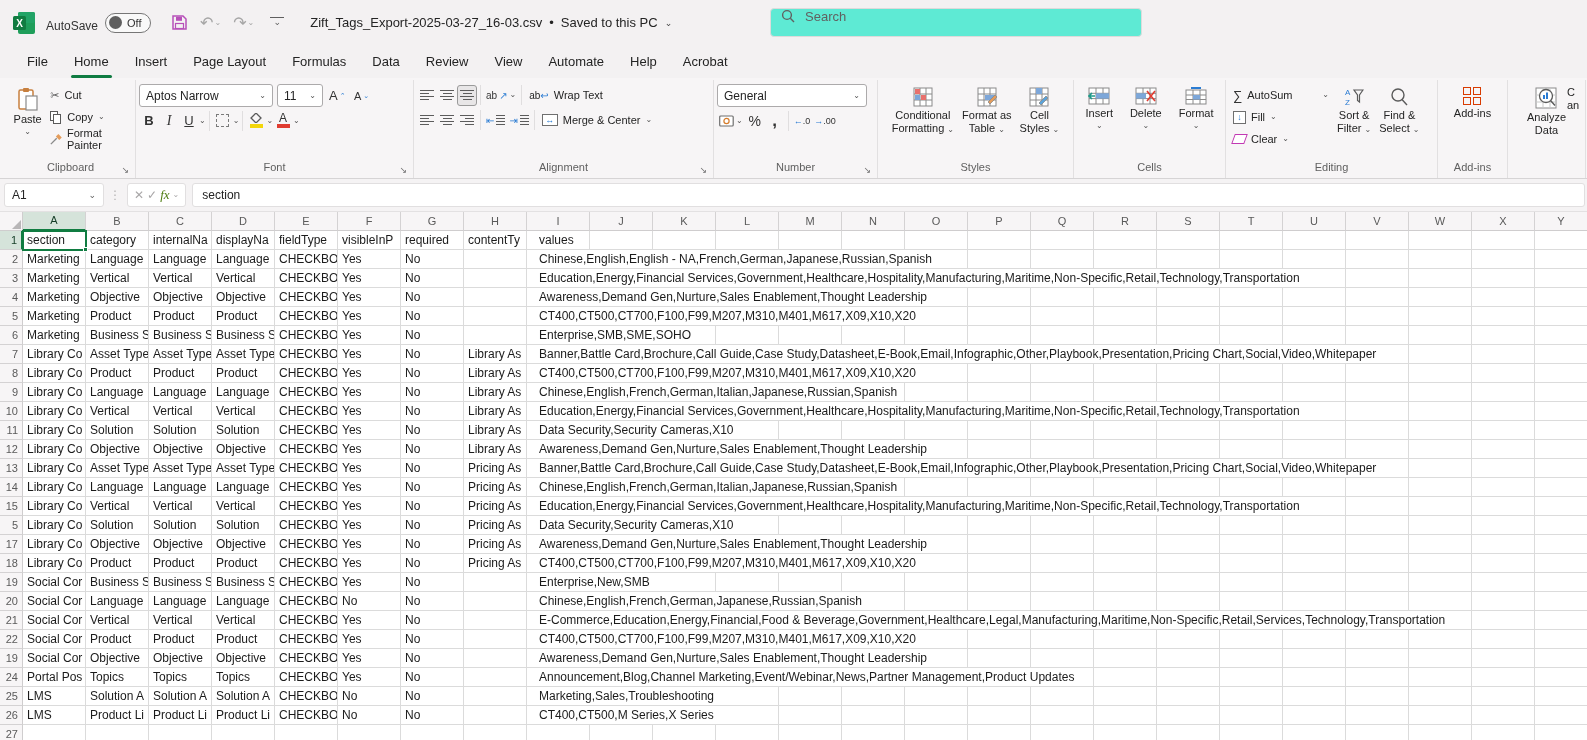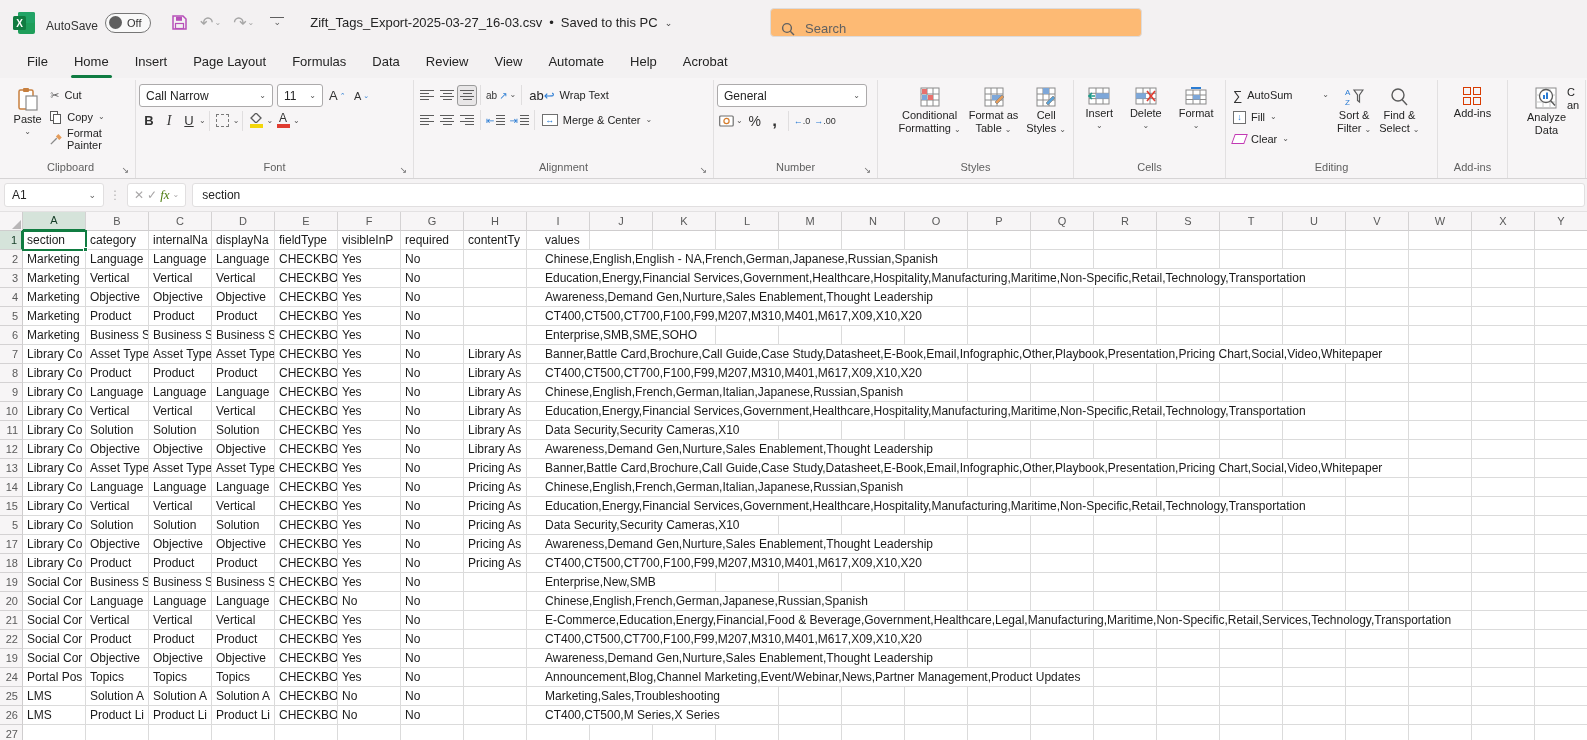--- a/index.html
+++ b/index.html
@@ -13,21 +13,21 @@
 .knob{width:13px;height:13px;border-radius:50%;background:#5f5f5f}
 .pill span{font-size:11px;color:#333}
 .qat{display:flex;align-items:center;gap:4px;margin-left:16px}
 .qbtn{display:flex;align-items:center;padding:3px 4px;border-radius:3px}
 .ghost{color:#a6a6a6;font-size:16px;line-height:16px}
 .mini-carat{font-size:8px;color:#a6a6a6;margin-left:1px}
 .ribopt{width:14px;height:12px;border-top:1.5px solid #5f5f5f;color:#5f5f5f;font-size:9px;line-height:9px;text-align:center;margin-left:8px}
 .doc-title{display:flex;align-items:center;gap:7px;margin-left:26px;font-size:13px;color:#242424;white-space:nowrap}
 .doc-title .dot{color:#242424}
 .doc-carat{font-size:9px;color:#444}
-.searchbox{position:absolute;left:770px;top:8px;width:372px;height:29px;background:#fdba74;border:1px solid #dddbdb;border-radius:4px;display:flex;align-items:flex-end;padding:0 10px;gap:10px}
+.searchbox{position:absolute;left:770px;top:8px;width:372px;height:29px;background:#5eead4;border:1px solid #dddbdb;border-radius:4px;display:flex;align-items:flex-start;padding:0 10px;gap:10px}
 .searchbox span{font-size:13px;color:#616161}
 
 .tabrow{height:33px;background:#f3f1f2;display:flex;align-items:stretch;padding-left:14px}
 .tab{display:flex;align-items:center;padding:0 13px;font-size:13px;color:#242424;position:relative;cursor:default}
 .tab.active::after{content:"";position:absolute;left:10px;right:10px;bottom:0;height:3px;border-radius:2px;background:#0f7b41}
 
 .ribbon{height:101px;background:#f7f5f6;border-bottom:1px solid #d6d4d5;display:flex;align-items:stretch;padding:2px 0 0 6px;position:relative;overflow:hidden}
 .group{display:flex;flex-direction:column;border-right:1px solid #e2e0e1;padding:2px 3px 0;position:relative;flex:none}
 .gbody{flex:1;display:flex;align-items:flex-start}
 .glabel{height:19px;font-size:11px;color:#5f5f5f;text-align:center;line-height:17px;position:relative}
@@ -69,21 +69,21 @@
 .corner{width:23px;flex:none;background:#f7f5f6;border-right:1px solid #cfcdce;border-bottom:1px solid #cfcdce;position:relative}
 .corner i{position:absolute;right:1px;bottom:1px;width:0;height:0;border-left:9px solid transparent;border-bottom:9px solid #b8b6b7}
 .ch{width:63px;flex:none;background:#f7f5f6;border-right:1px solid #d4d2d3;border-bottom:1px solid #cfcdce;color:#5a5a5a;font-size:11px;text-align:center;line-height:18px}
 .ch.selhead{background:#d5e3da;border-bottom:2px solid #107c41;color:#143d26;line-height:16px}
 .ch.chlast{width:52px;border-right:none}
 .row{display:flex;height:19px}
 .rn{width:23px;flex:none;background:#f7f5f6;border-right:1px solid #cfcdce;border-bottom:1px solid #d4d2d3;color:#5a5a5a;font-size:11px;text-align:right;padding-right:4px;line-height:18px}
 .rn.selhead-r{background:#d5e3da;border-right:2px solid #107c41;color:#143d26}
 .c{width:63px;flex:none;height:19px;border-right:1px solid #dbdbdb;border-bottom:1px solid #dbdbdb;font-size:12px;line-height:18px;padding-left:4px;white-space:nowrap;overflow:hidden;color:#1b1b1b}
 .c.cv{overflow:visible;position:relative;padding-left:0}
-.c .vtext{position:absolute;left:14px;top:0;height:18px;padding:0 3px 0 4px;background:#fff;white-space:nowrap;z-index:2;line-height:18px}
+.c .vtext{position:absolute;left:8px;top:0;height:18px;padding:0 3px 0 4px;background:#fff;white-space:nowrap;z-index:2;line-height:18px}
 .c.clast{width:52px;border-right:none}
 .selbox{position:absolute;left:22px;top:18px;width:65px;height:21px;border:2px solid #107c41;z-index:3;pointer-events:none}
 .selbox i{position:absolute;right:-3px;bottom:-3px;width:5px;height:5px;background:#107c41;border:1px solid #fff}
 svg{display:block}
 </style>
 </head>
 <body>
 
 <div class="titlebar">
   <span class="xlogo">
@@ -183,21 +183,21 @@
         </div>
       </div>
     </div>
     <div class="glabel"><span>Clipboard</span><span class="launcher">↘</span></div>
   </div>
 
   <div class="group" style="width:278px">
     <div class="gbody" style="flex-direction:column;align-items:stretch;gap:3px;padding-top:2px">
       <div style="display:flex;gap:4px;align-items:center">
         <div class="combo" style="width:134px">
-            <span>Call Narrow</span>
+            <span>Aptos Narrow</span>
             <span class="carat">⌄</span>
           </div>
         <div class="combo" style="width:46px">
             <span>11</span>
             <span class="carat">⌄</span>
           </div>
         <div class="tbtn">
             <span style="font-size:13px">A</span>
             <sup style="font-size:7px;color:#2b7cd3">⌃</sup>
           </div>
@@ -251,21 +251,21 @@
             <span class="bars" style="--p:50%"></span>
           </div>
         <span class="vsep"></span>
         <div class="tbtn">
             <span style="font-size:10px">ab</span>
             <span style="color:#2b7cd3;font-size:10px">↗</span>
             <span class="carat">⌄</span>
           </div>
         <span class="vsep"></span>
         <div class="srow">
-            <span style="font-size:13px">ab<span style="color:#2b7cd3">↩</span></span>
+            <span style="font-size:10px">ab<span style="color:#2b7cd3">↩</span></span>
             <span>Wrap Text</span>
           </div>
       </div>
       <div style="display:flex;align-items:center">
         <div class="tbtn">
             <span class="bars"></span>
           </div>
         <div class="tbtn">
             <span class="bars" style="--p:50%"></span>
           </div>
@@ -318,21 +318,21 @@
           </div>
         <div class="tbtn">
             <span class="dec"><b>→</b>.00</span>
           </div>
       </div>
     </div>
     <div class="glabel"><span>Number</span><span class="launcher">↘</span></div>
   </div>
 
   <div class="group" style="width:196px">
-    <div class="gbody" style="justify-content:flex-end">
+    <div class="gbody" style="justify-content:center">
       <div class="bigbtn">
         <svg width="20" height="20" viewBox="0 0 20 20">
             <rect x="1" y="1" width="18" height="18" fill="#fff" stroke="#8a8a8a"></rect>
             <path d="M1 7h18M1 13h18M7 1v18M13 1v18" stroke="#8a8a8a" stroke-width="1"></path>
             <rect x="2" y="2" width="5" height="5" fill="#e8716d"></rect>
             <rect x="2" y="8" width="5" height="5" fill="#7da7d9"></rect>
             <rect x="8" y="8" width="5" height="5" fill="#e8716d"></rect>
           </svg>
         <span><span>Conditional</span><br><span>Formatting</span> <span class="carat">⌄</span></span>
       </div>

